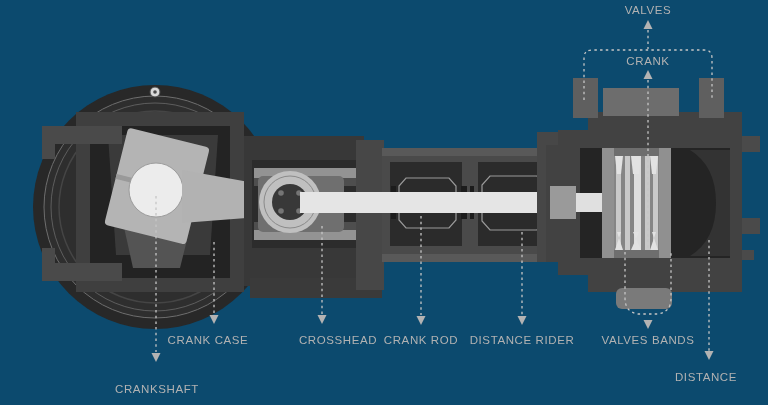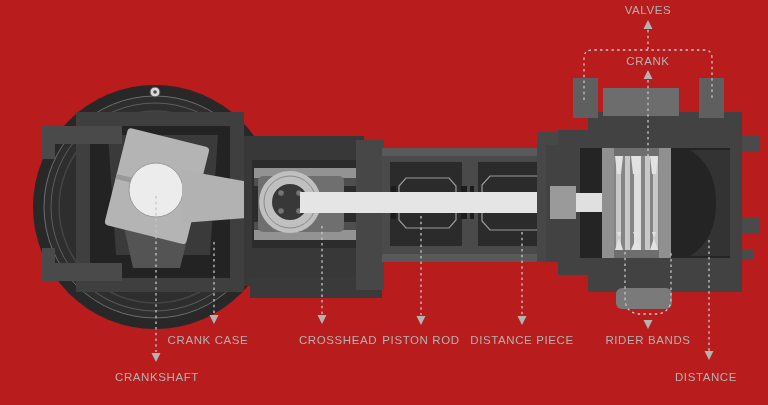--- a/index.html
+++ b/index.html
@@ -1,17 +1,17 @@
 <!DOCTYPE html>
 <html><head>
 <meta charset="utf-8">
 <style>
   html,body{margin:0;padding:0;background:#fff;}
   .stage{
-    position:relative;width:768px;height:405px;background:#b91c1c;
+    position:relative;width:768px;height:405px;background:#0c4a6e;
     font-family:"Liberation Sans", sans-serif;overflow:hidden;
   }
   .stage svg{position:absolute;left:0;top:0;}
   .callout{
     position:absolute;transform:translateX(-50%);
     color:#b2b2b2;font-size:11.5px;letter-spacing:0.6px;
     white-space:nowrap;line-height:1;user-select:none;
   }
 </style>
 </head>
@@ -167,20 +167,20 @@
       <polygon points="322,324 317.5,315 326.5,315"></polygon>
       <polygon points="421,325 416.5,316 425.5,316"></polygon>
       <polygon points="522,325 517.5,316 526.5,316"></polygon>
       <polygon points="648,329 643.5,320 652.5,320"></polygon>
       <polygon points="709,360 704.5,351 713.5,351"></polygon>
     </g>
   </svg>
 
   <div class="callout" style="left:648px;top:5px">VALVES</div>
   <div class="callout" style="left:648px;top:56px">CRANK</div>
-  <div class="callout" style="left:157px;top:372px">CRANKSHAFT</div>
+  <div class="callout" style="left:157px;top:384px">CRANKSHAFT</div>
   <div class="callout" style="left:208px;top:335px">CRANK CASE</div>
   <div class="callout" style="left:338px;top:335px">CROSSHEAD</div>
-  <div class="callout" style="left:421px;top:335px">PISTON ROD</div>
-  <div class="callout" style="left:522px;top:335px">DISTANCE PIECE</div>
-  <div class="callout" style="left:648px;top:335px">RIDER BANDS</div>
+  <div class="callout" style="left:421px;top:335px">CRANK ROD</div>
+  <div class="callout" style="left:522px;top:335px">DISTANCE RIDER</div>
+  <div class="callout" style="left:648px;top:335px">VALVES BANDS</div>
   <div class="callout" style="left:706px;top:372px">DISTANCE</div>
 </div>
 
 </body></html>

